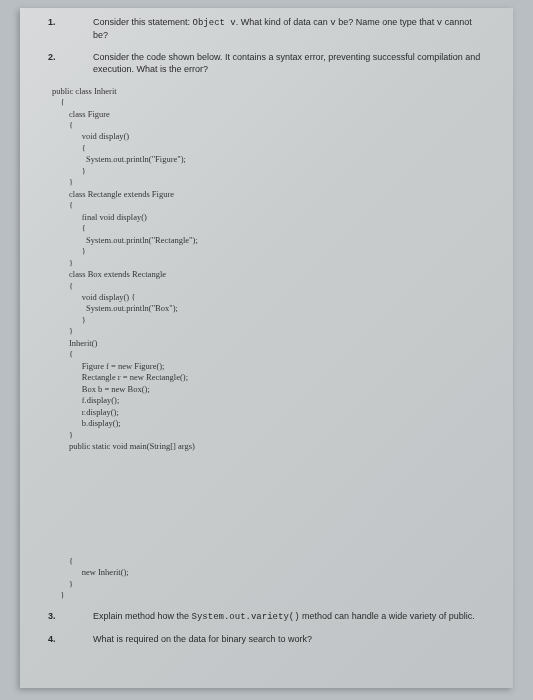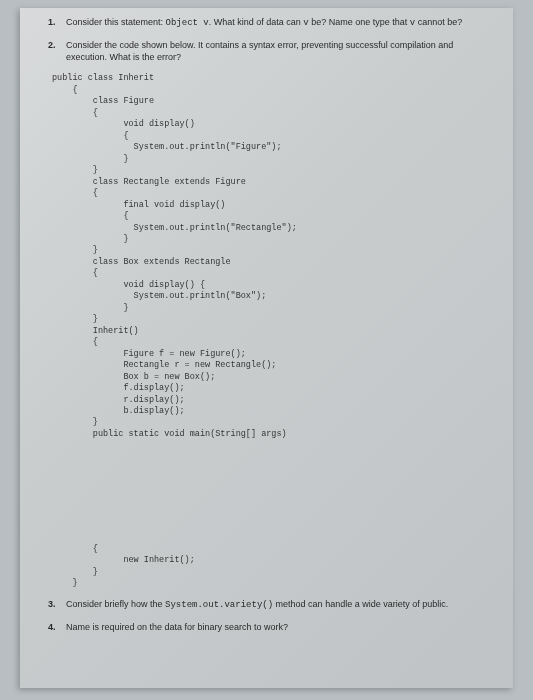--- a/index.html
+++ b/index.html
@@ -28,24 +28,25 @@
     line-height: 1.35;
     margin-bottom: 10px;
   }
   .qnum {
     font-weight: bold;
     width: 18px;
     flex-shrink: 0;
   }
   .qbody {
     flex: 1;
+    margin-left: 27px;
   }
   .mono { font-family: "Courier New", monospace; }
   .code-block {
-    font-family: Liberation Mono, monospace;
+    font-family: Liberation Serif, serif;
     font-size: 8.5px;
     line-height: 1.35;
     white-space: pre;
     margin-left: 4px;
     margin-top: 4px;
     color: #353535;
   }
 </style>
 </head>
 <body>
@@ -108,22 +109,22 @@
 <span>        {</span>
 <span>              new Inherit();</span>
 <span>        }</span>
 <span>    }</span></div>
 
   <div style="height:8px"></div>
 
   <div class="q">
     <div class="qnum">3.</div>
     <div class="qbody">
-      <span>Consider briefly how the </span><span class="mono">System.out.variety()</span><span> method can handle a wide variety of public.</span>
+      <span>Explain method how the </span><span class="mono">System.out.variety()</span><span> method can handle a wide variety of public.</span>
     </div>
   </div>
 
   <div class="q" style="margin-bottom:0;">
     <div class="qnum">4.</div>
-    <div class="qbody">Name is required on the data for binary search to work?</div>
+    <div class="qbody">What is required on the data for binary search to work?</div>
   </div>
 
 </div>
 
 </body></html>

